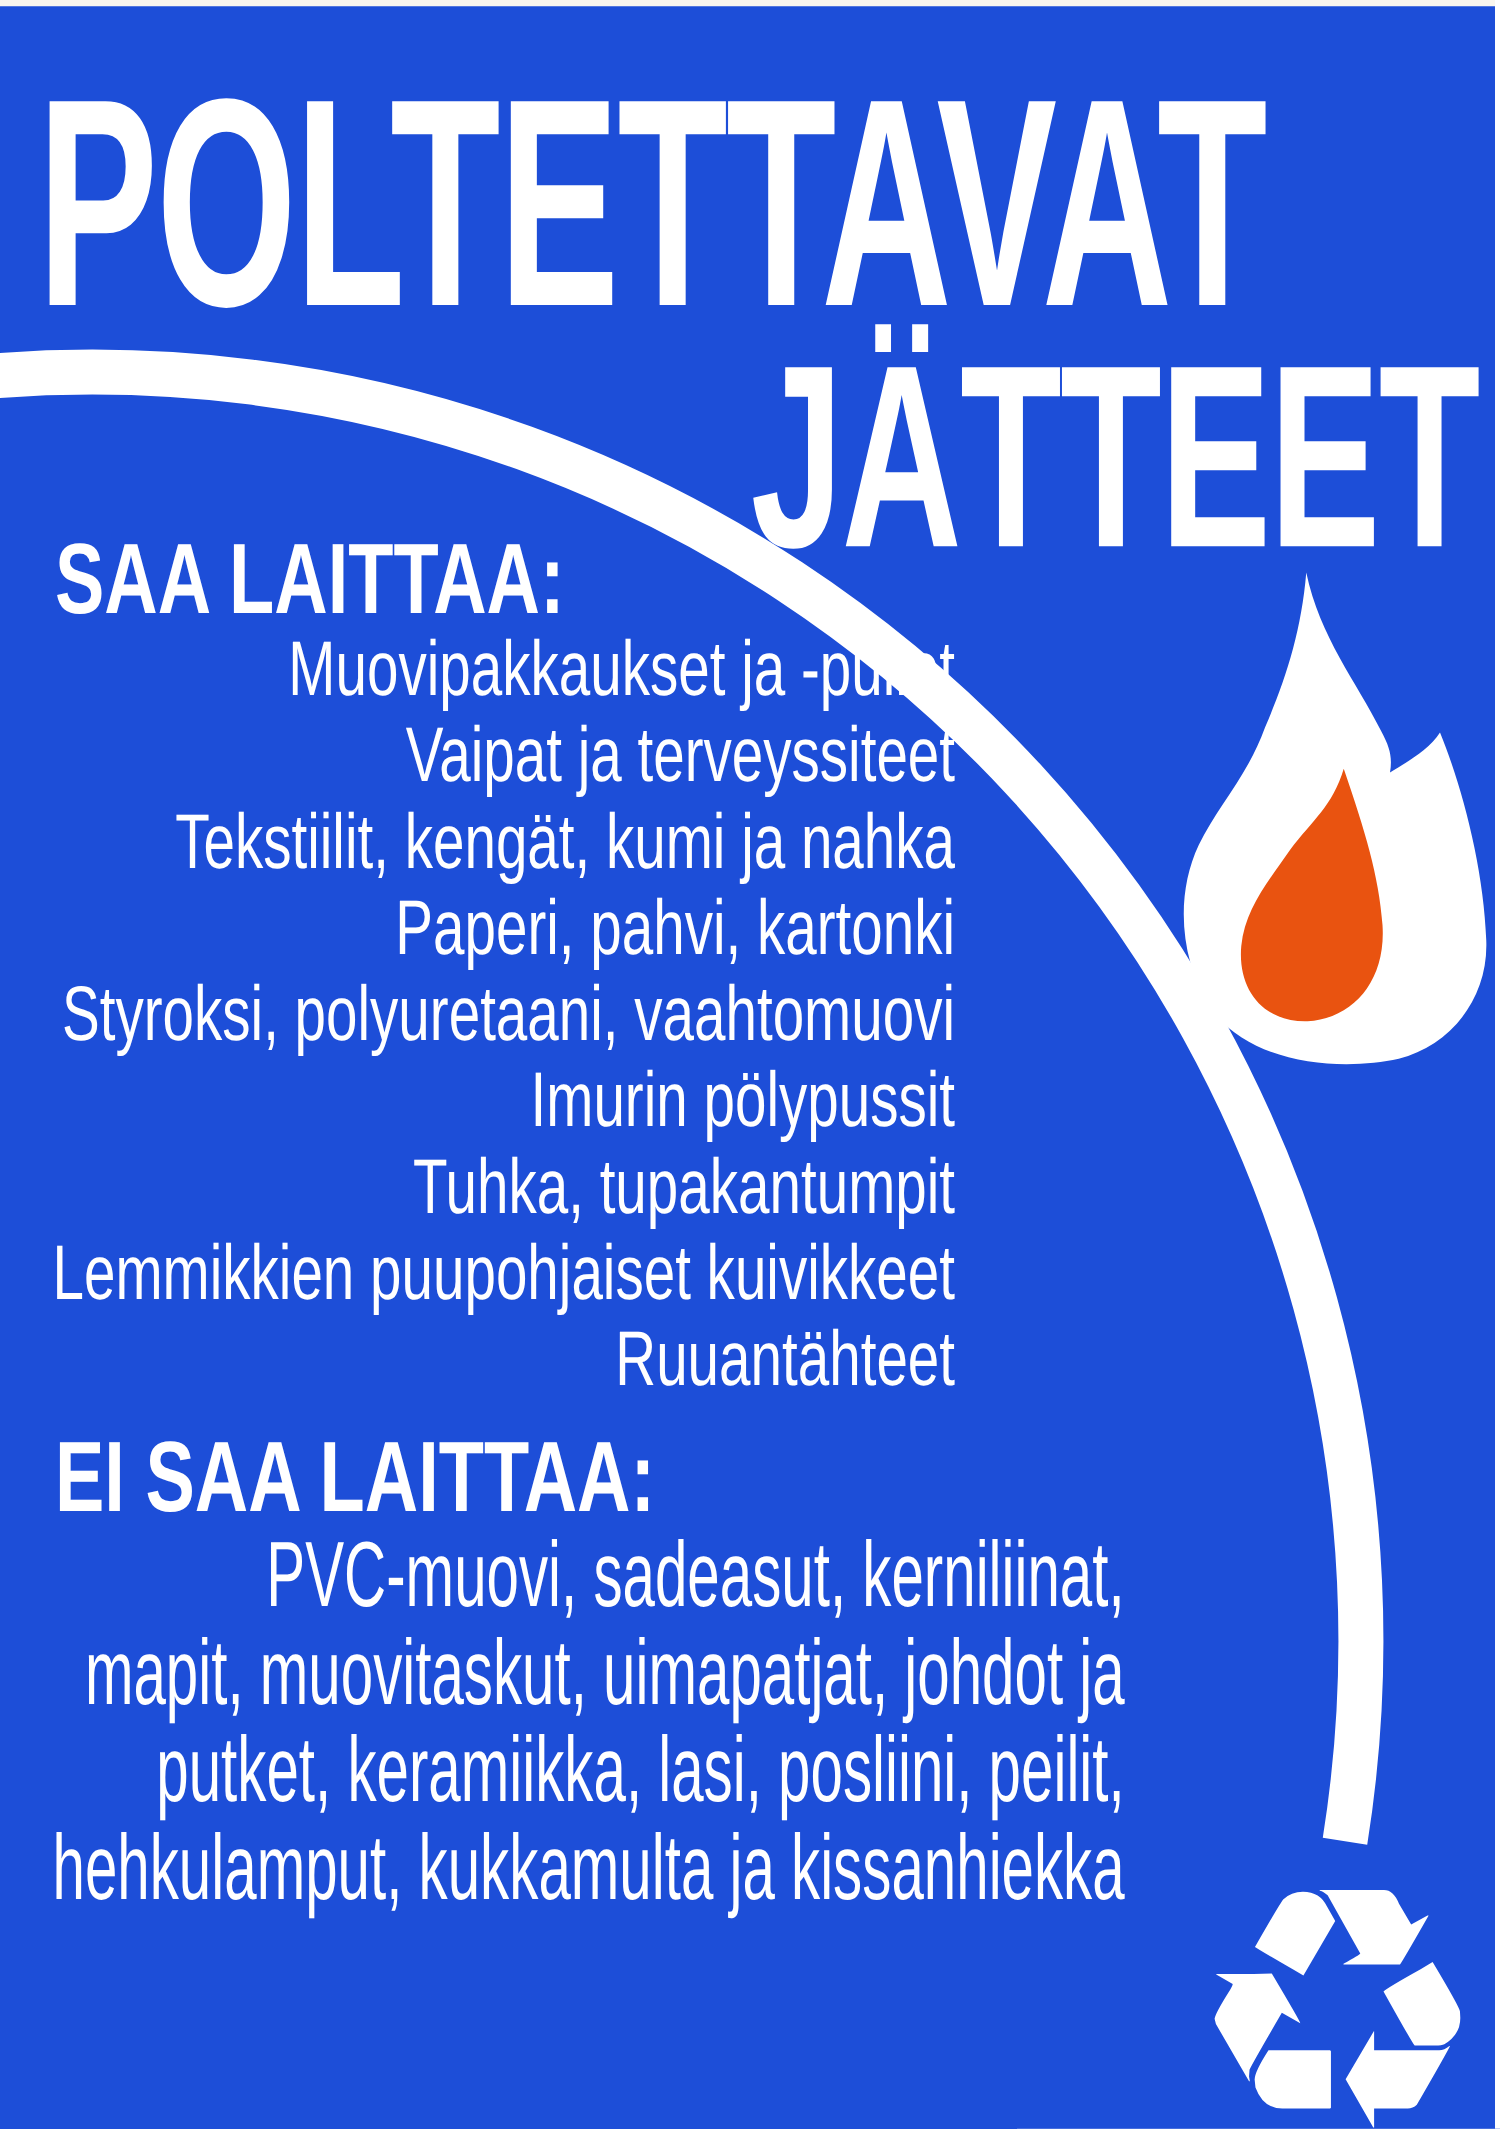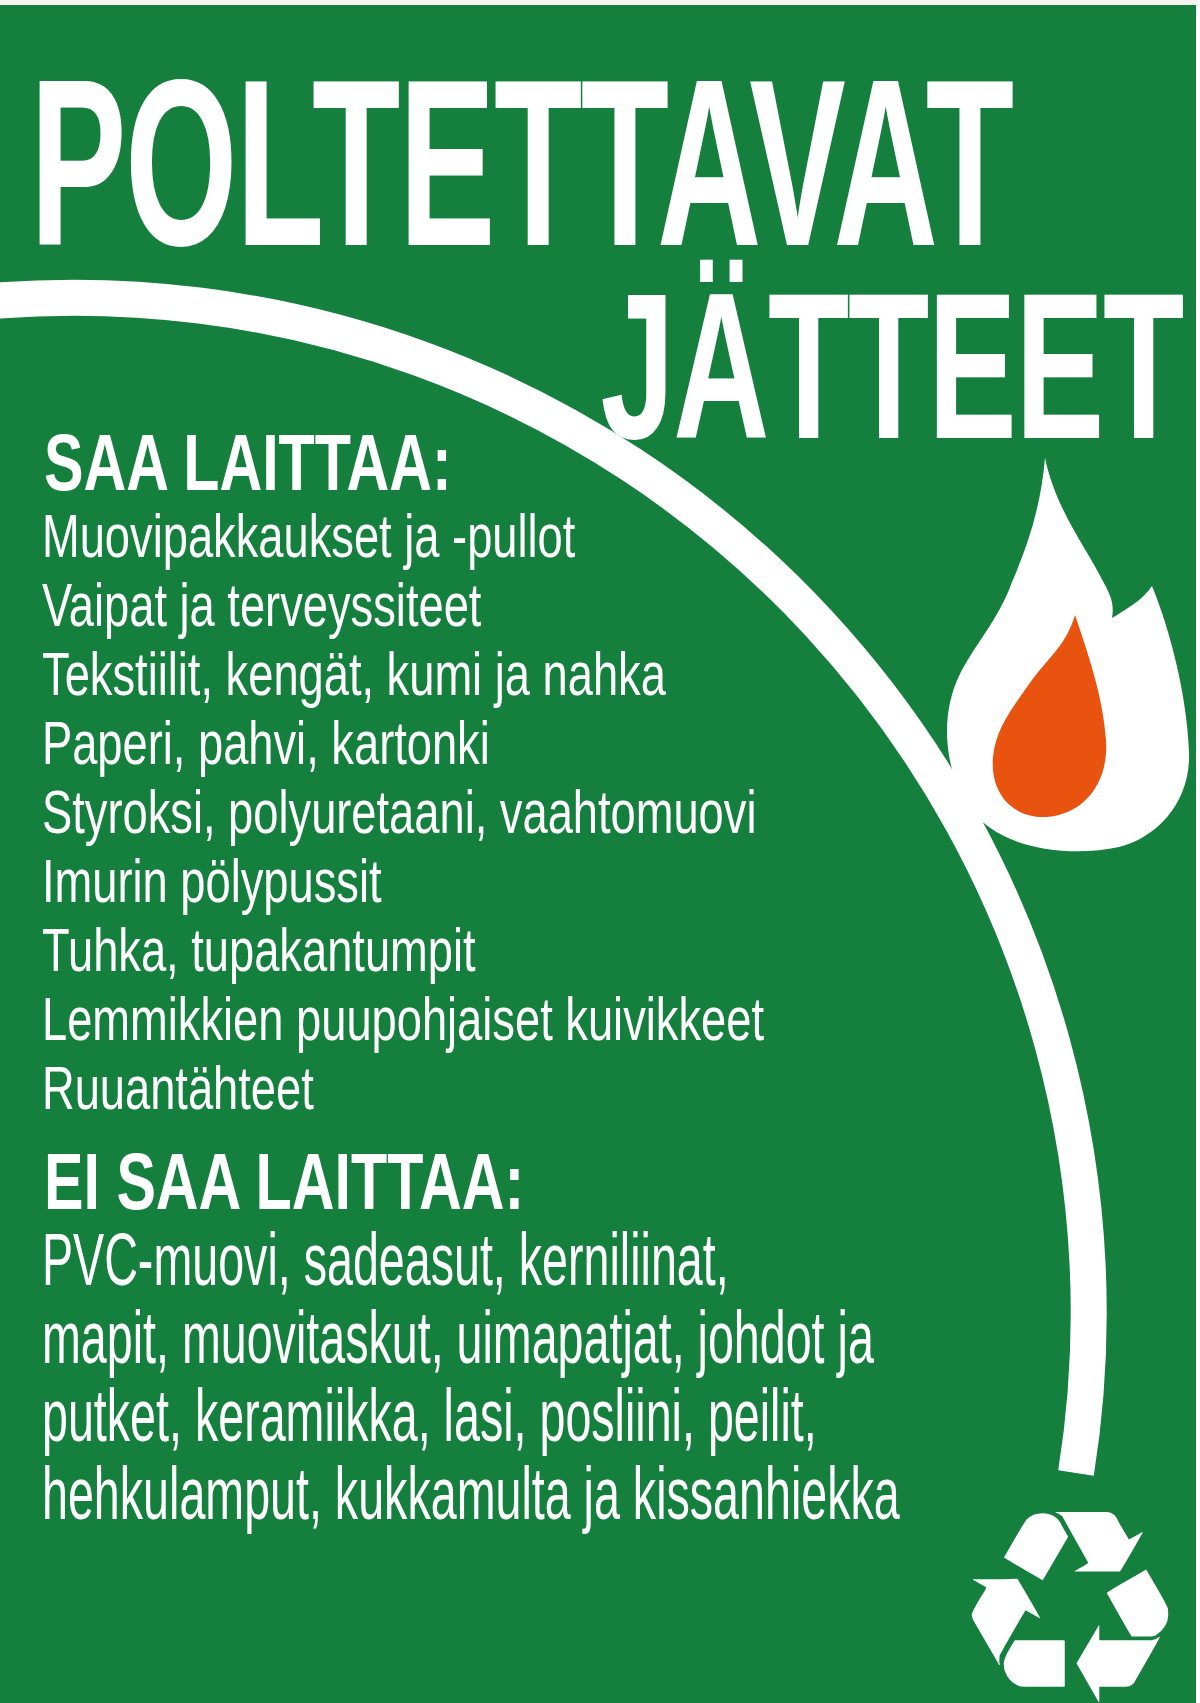--- a/index.html
+++ b/index.html
@@ -1,22 +1,23 @@
 <!DOCTYPE html>
 <html><head>
 <meta charset="utf-8">
 <style>
   html,body{margin:0;padding:0;}
   .poster{
     position:relative;
     width:1196px;height:1703px;
-    background:#15803d;
+    background:#1d4ed8;
     overflow:hidden;
     font-family:"Liberation Sans", sans-serif;
     color:#FFFFFF;
+    text-align:right;
   }
   .top-strip{
     position:absolute;left:0;top:0;width:1200px;height:5px;
     background:#F9F6EF;
   }
   .graphic-svg{position:absolute;left:0;top:0;width:1200px;height:1703px;}
 
   .title-line{
     position:absolute;
     font-weight:bold;

